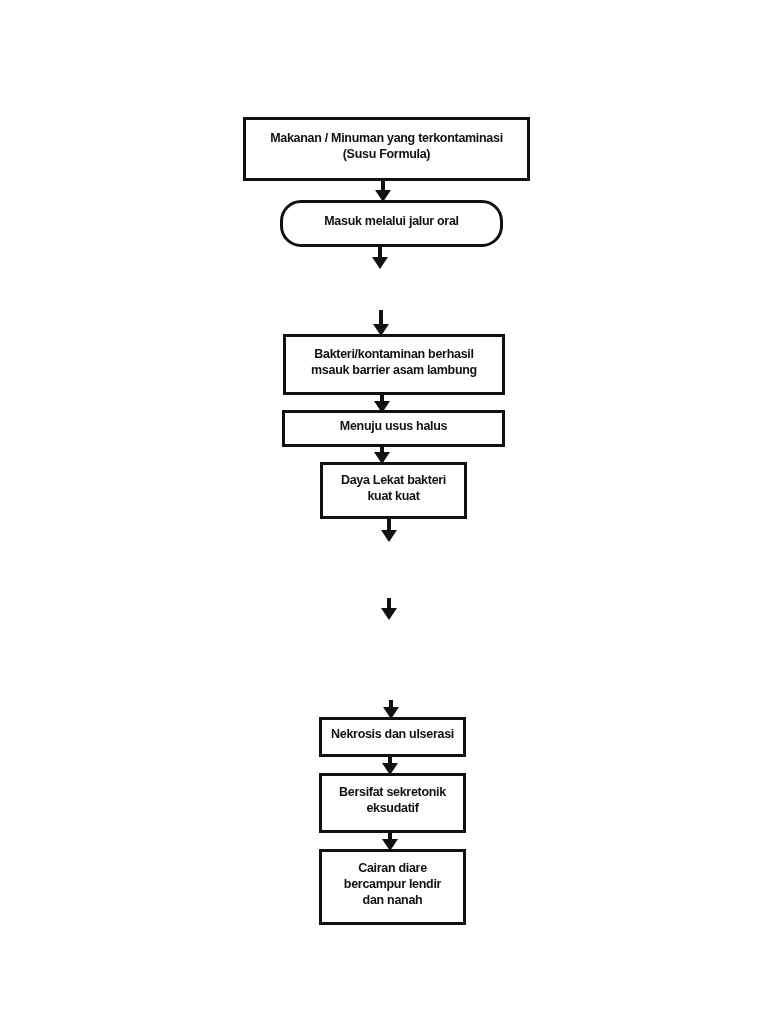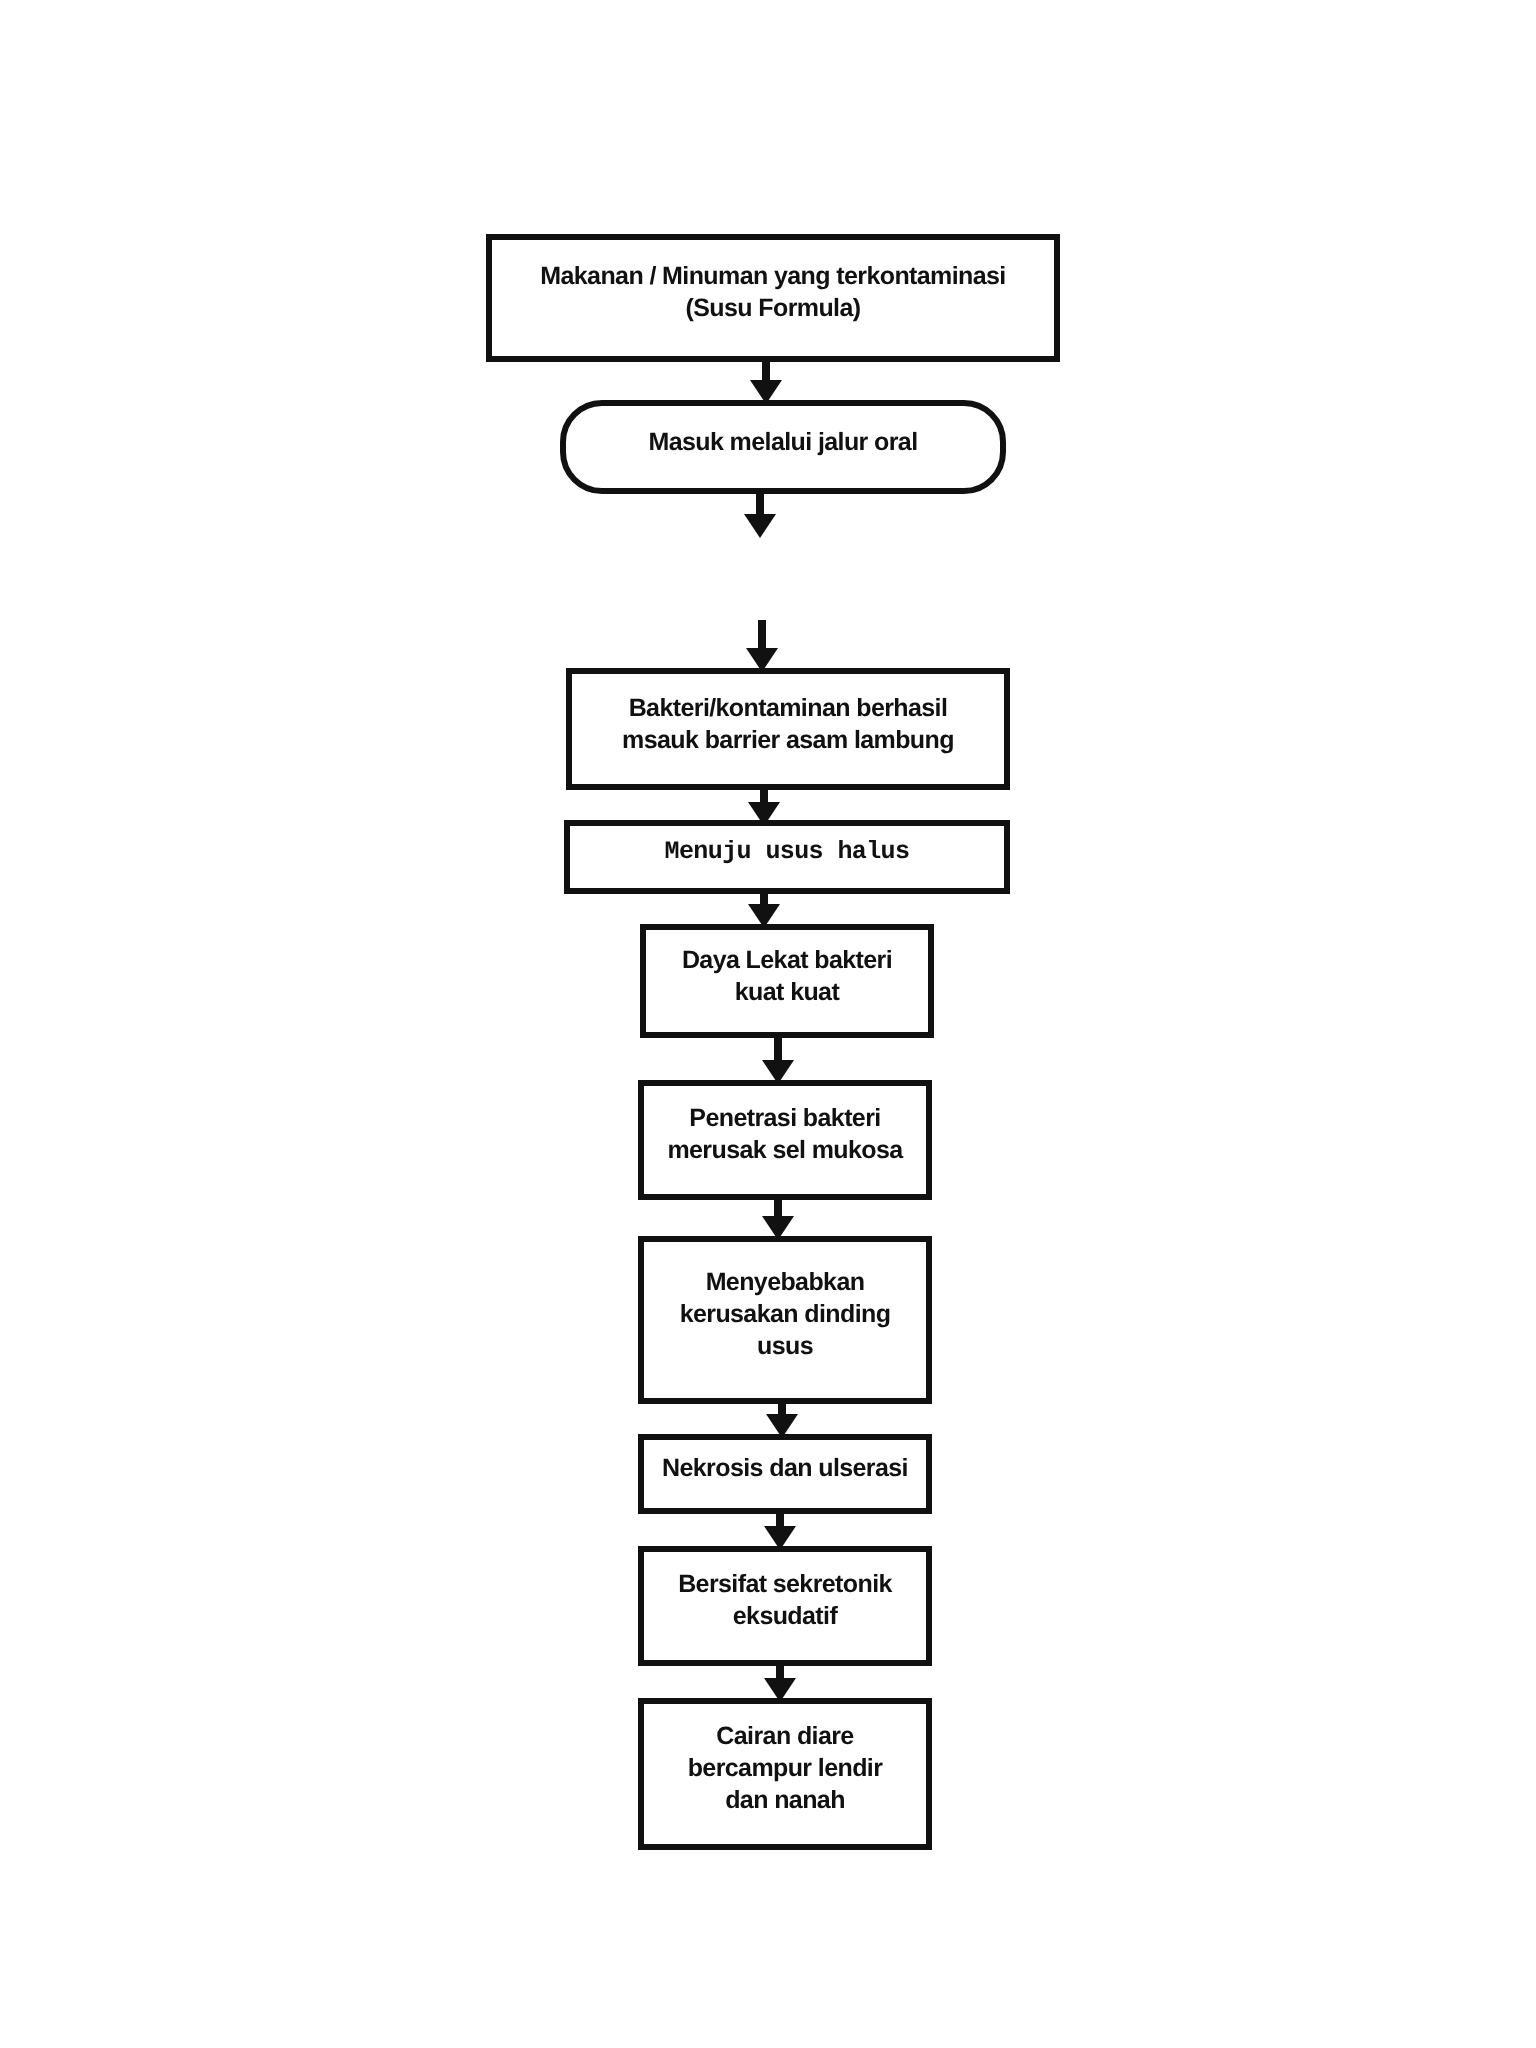--- a/index.html
+++ b/index.html
@@ -57,28 +57,23 @@
 </head>
 <body>
 
 <div class="canvas">
 
   <div class="node" style="left:243px; top:117px; width:287px; height:64px;">Makanan / Minuman yang terkontaminasi
 (Susu Formula)</div>
   <div class="node" style="left:280px; top:200px; width:223px; height:47px;border-radius:21px;">Masuk melalui jalur oral</div>
   <div class="node" style="left:283px; top:334px; width:222px; height:61px;">Bakteri/kontaminan berhasil
 msauk barrier asam lambung</div>
-  <div class="node" style="left:282px; top:410px; width:223px; height:37px;font-family:Liberation Mono, monospace;">Menuju usus halus</div>
+  <div class="node" style="left:282px; top:410px; width:223px; height:37px;">Menuju usus halus</div>
   <div class="node" style="left:320px; top:462px; width:147px; height:57px;">Daya Lekat bakteri
 kuat kuat</div>
-  <div class="node" style="left:319px; top:540px; width:147px; height:60px;">Penetrasi bakteri
-merusak sel mukosa</div>
-  <div class="node" style="left:319px; top:618px; width:147px; height:84px;">Menyebabkan
-kerusakan dinding
-usus</div>
   <div class="node" style="left:319px; top:717px; width:147px; height:40px;">Nekrosis dan ulserasi</div>
   <div class="node" style="left:319px; top:773px; width:147px; height:60px;">Bersifat sekretonik
 eksudatif</div>
   <div class="node" style="left:319px; top:849px; width:147px; height:76px;">Cairan diare
 bercampur lendir
 dan nanah</div>
 
   <div class="arrow" style="left:375px; top:179px; height:23px;">
       <div class="stem"></div>
       <div class="head"></div>

